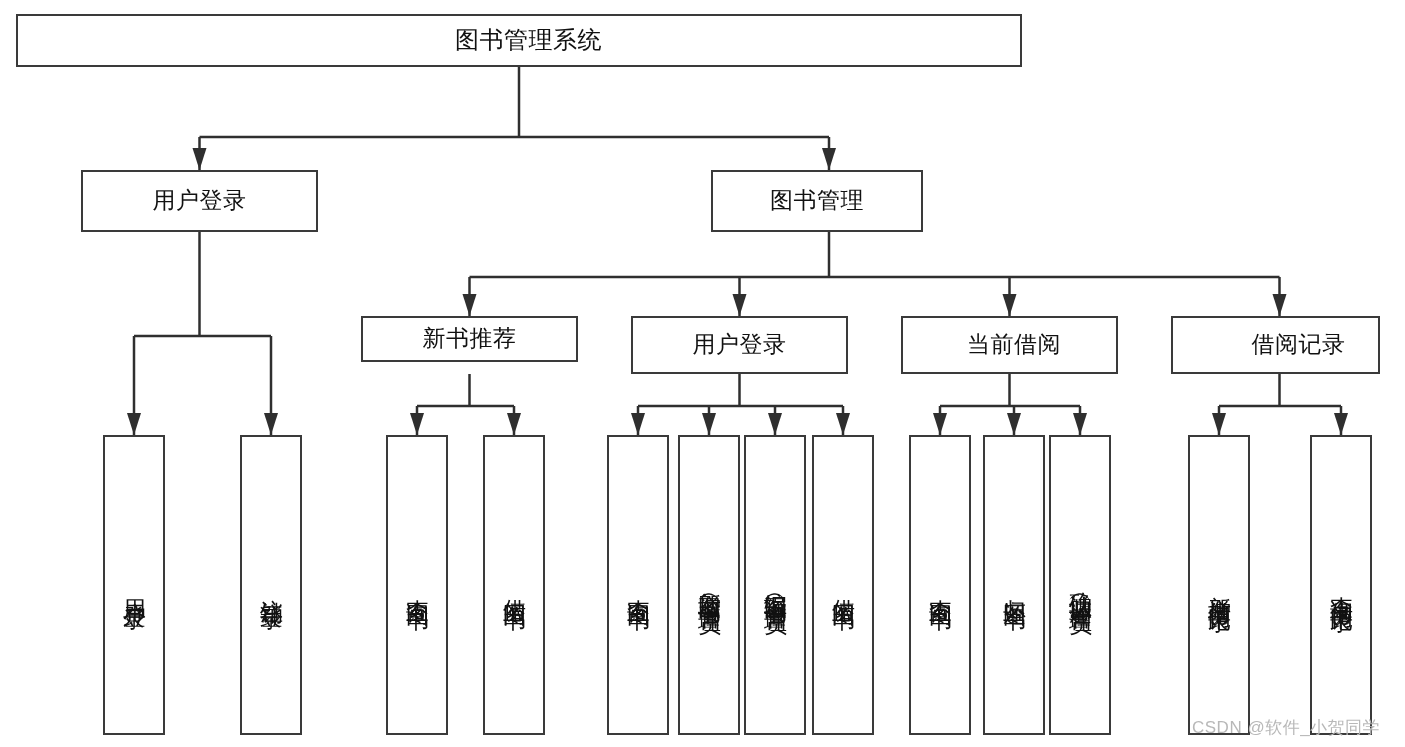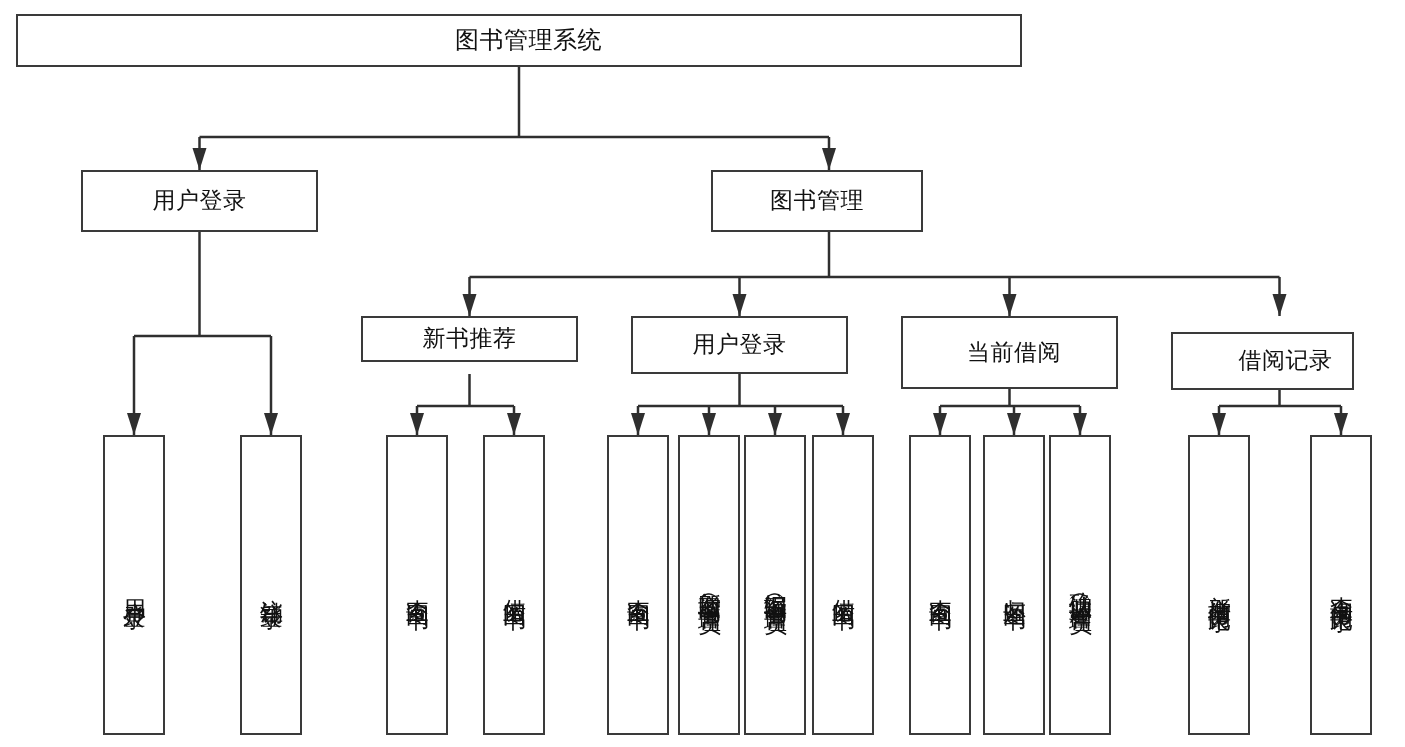--- a/index.html
+++ b/index.html
@@ -137,24 +137,24 @@
       </div>
       <div class="node horiz" style="left: 711px; top: 170px; width: 212px; height: 62px;">
         <span class="label">图书管理</span>
       </div>
       <div class="node horiz" style="left: 361px; top: 316px; width: 217px; height: 46px;">
         <span class="label">新书推荐</span>
       </div>
       <div class="node horiz" style="left: 631px; top: 316px; width: 217px; height: 58px;">
         <span class="label">用户登录</span>
       </div>
-      <div class="node horiz" style="left: 901px; top: 316px; width: 217px; height: 73px; padding-left: 9px;">
+      <div class="node horiz" style="left: 901px; top: 316px; width: 217px; height: 58px; padding-left: 9px;">
         <span class="label">当前借阅</span>
       </div>
-      <div class="node horiz" style="left: 1171px; top: 332px; width: 183px; height: 58px; padding-left: 46px;">
+      <div class="node horiz" style="left: 1171px; top: 316px; width: 209px; height: 58px; padding-left: 46px;">
         <span class="label">借阅记录</span>
       </div>
       <div class="node vert" style="left: 103px; top: 435px; width: 62px; height: 300px;">
         <span class="label">用户登录</span>
       </div>
       <div class="node vert" style="left: 240px; top: 435px; width: 62px; height: 300px;">
         <span class="label">注销登录</span>
       </div>
       <div class="node vert" style="left: 386px; top: 435px; width: 62px; height: 300px;">
         <span class="label">查询图书</span>
@@ -183,13 +183,14 @@
       <div class="node vert" style="left: 1049px; top: 435px; width: 62px; height: 300px;">
         <span class="label">确认归还（管理员）</span>
       </div>
       <div class="node vert" style="left: 1188px; top: 435px; width: 62px; height: 300px;">
         <span class="label">新增借阅记录</span>
       </div>
       <div class="node vert" style="left: 1310px; top: 435px; width: 62px; height: 300px;">
         <span class="label">查询借阅记录</span>
       </div>
     </div>
+  <div class="watermark" style="left:1192px; top:716px;">CSDN @软件_小贺同学</div>
 </div>
 
 </body></html>

